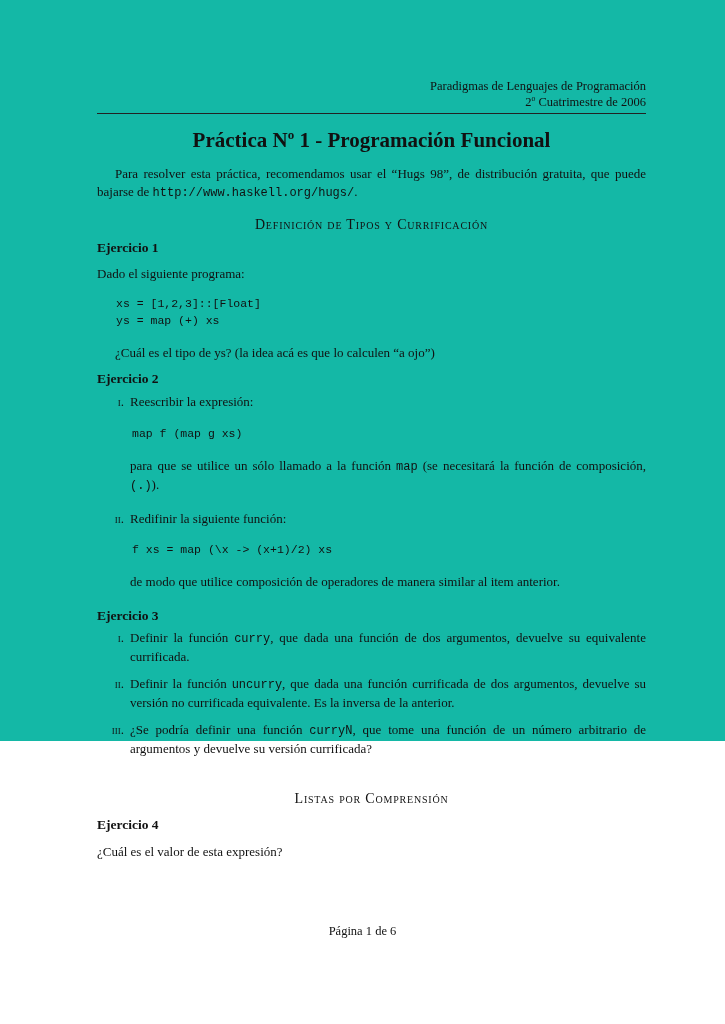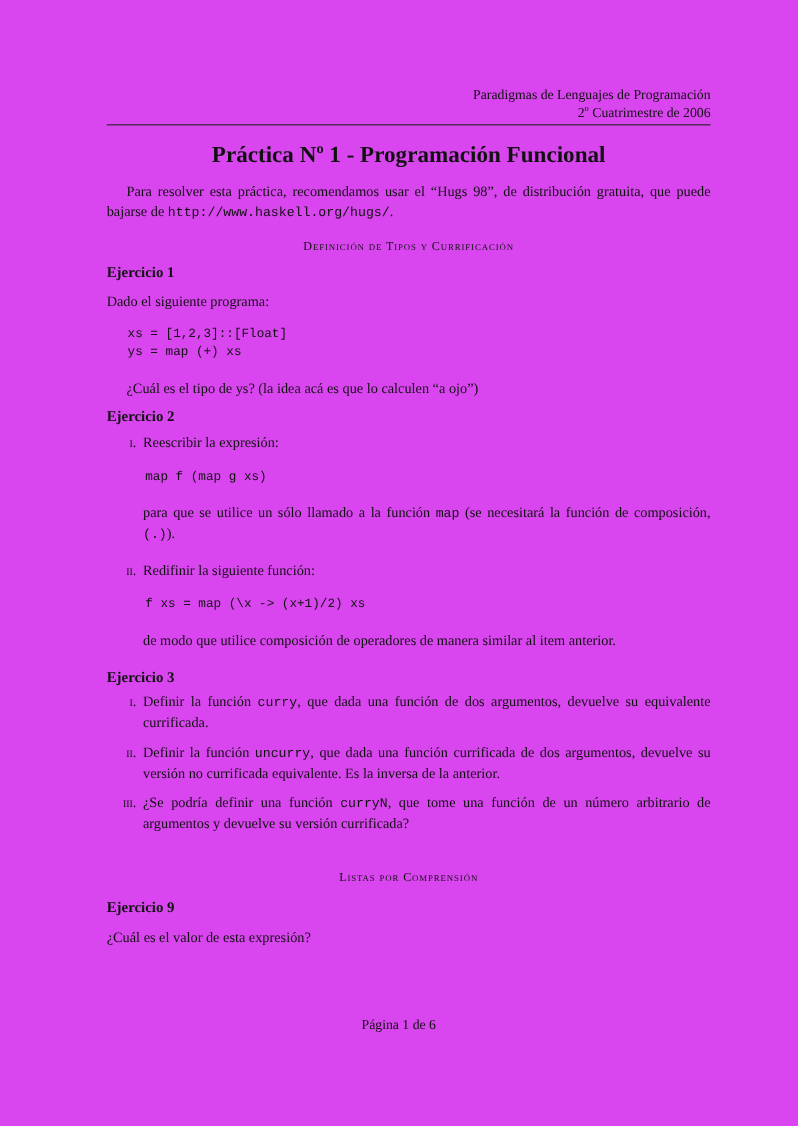--- a/index.html
+++ b/index.html
@@ -4,35 +4,35 @@
 <style>
   * { margin:0; padding:0; box-sizing:border-box; }
   html,body { background:#ffffff; }
   body {
     width:725px; height:1024px;
     color:#111111;
     font-family:"Liberation Serif", serif;
     font-size:13px;
     overflow:hidden;
   }
-  .page { position:relative; width:725px; height:1024px; background:#d946ef; }
+  .page { position:relative; width:725px; height:741px; background:#14b8a6; }
   .content { position:absolute; left:97px; top:0; width:549px; }
 
   .hdr { padding-top:78px; text-align:right; font-size:12.5px; line-height:16px; }
   .hdr sup, .title sup { font-size:0.62em; vertical-align:super; line-height:0; }
   .hdr-rule { border:none; border-top:1.5px solid #222; margin-top:3px; }
 
   .title { margin-top:13px; text-align:center; font-size:21px; line-height:26px; font-weight:bold; }
 
   p { text-align:justify; line-height:17.5px; }
   .indent { text-indent:18px; }
   .intro { margin-top:12px; }
 
   .sec-heading {
-    text-align:center; font-size:11px; line-height:17px; font-weight:normal;
+    text-align:center; font-size:14px; line-height:17px; font-weight:normal;
     font-variant:small-caps; letter-spacing:0.8px;
   }
   .sec-1 { margin-top:14px; }
   .sec-2 { margin-top:32px; }
 
   .ex-heading { font-size:13.5px; line-height:17px; font-weight:bold; }
   .ex-1 { margin-top:6px; }
   .ex-2 { margin-top:9px; }
   .ex-3 { margin-top:16px; }
   .ex-4 { margin-top:9px; }
@@ -123,19 +123,19 @@
     </div>
     <div class="rlist-item li-gap-d">
       <div class="li-num">iii.</div>
       <div class="li-body">
         <p><span>¿Se podría definir una función </span><span class="mono">curryN</span><span>, que tome una función de un número arbitrario de argumentos y devuelve su versión currificada?</span></p>
       </div>
     </div>
 
     <h2 class="sec-heading sec-2">Listas por Comprensión</h2>
 
-    <h3 class="ex-heading ex-4">Ejercicio 9</h3>
+    <h3 class="ex-heading ex-4">Ejercicio 4</h3>
     <p class="p-valor">¿Cuál es el valor de esta expresión?</p>
 
   </div>
 
   <div class="footer">Página 1 de 6</div>
 </div>
 
 </body></html>

